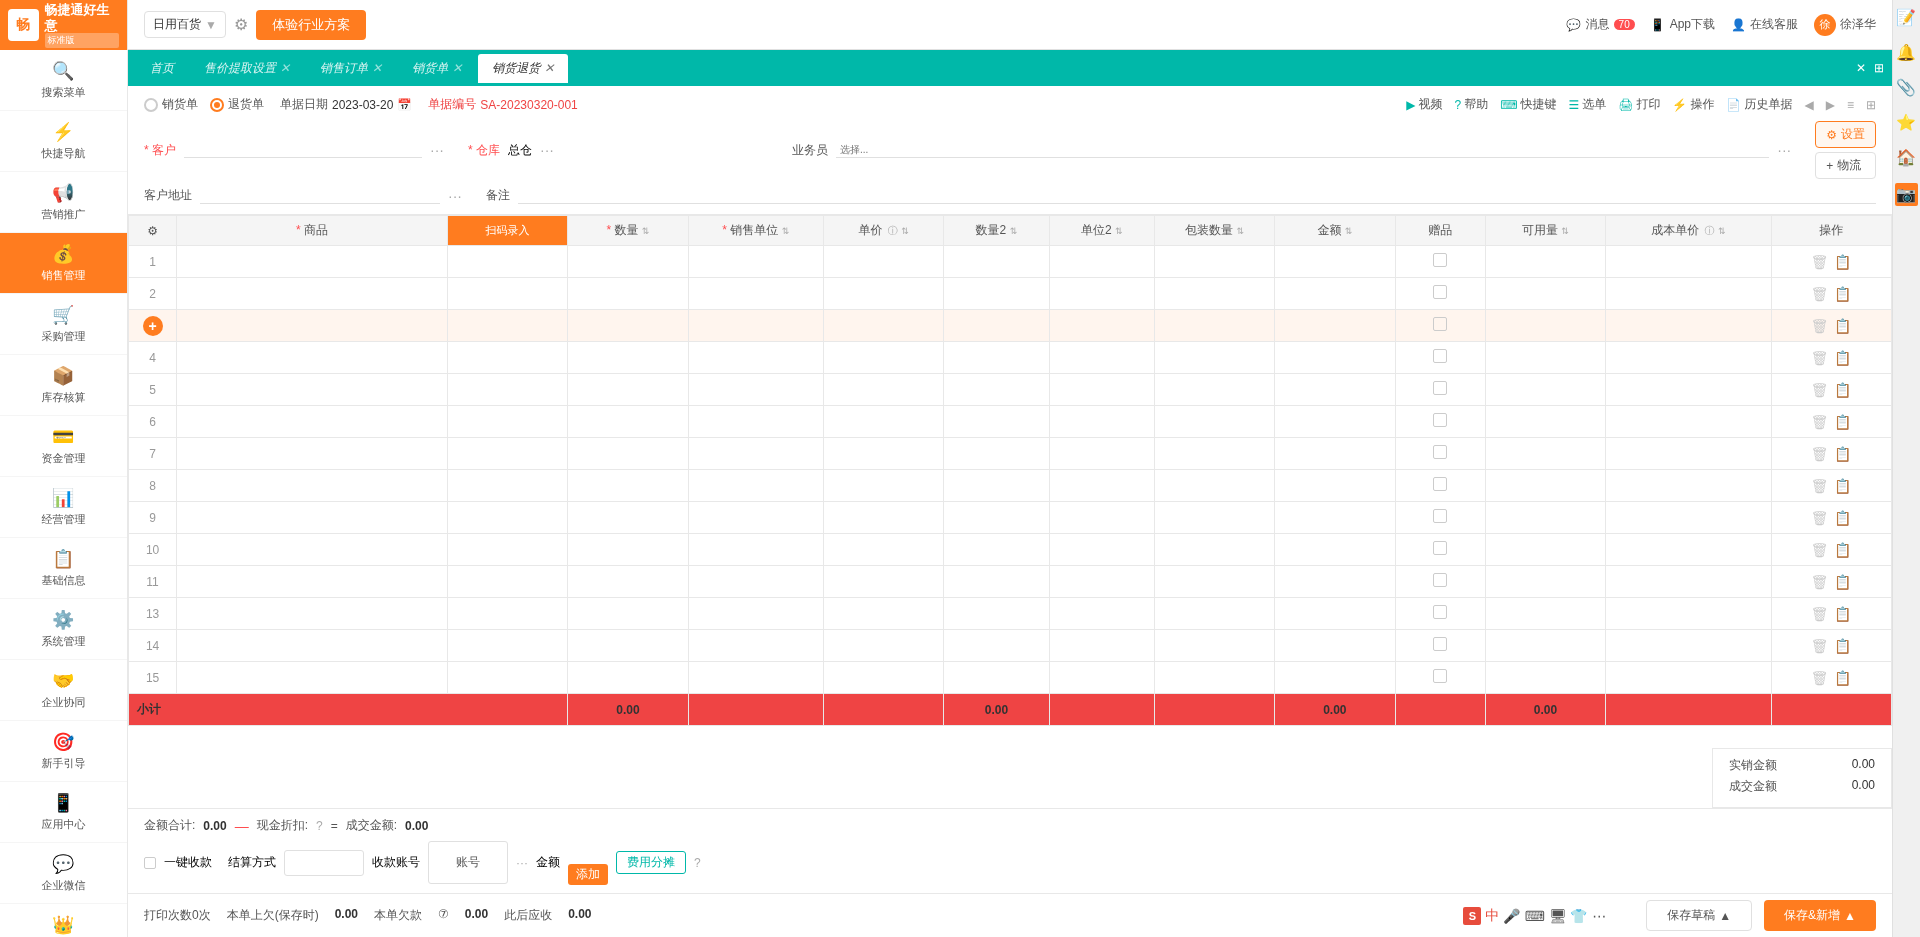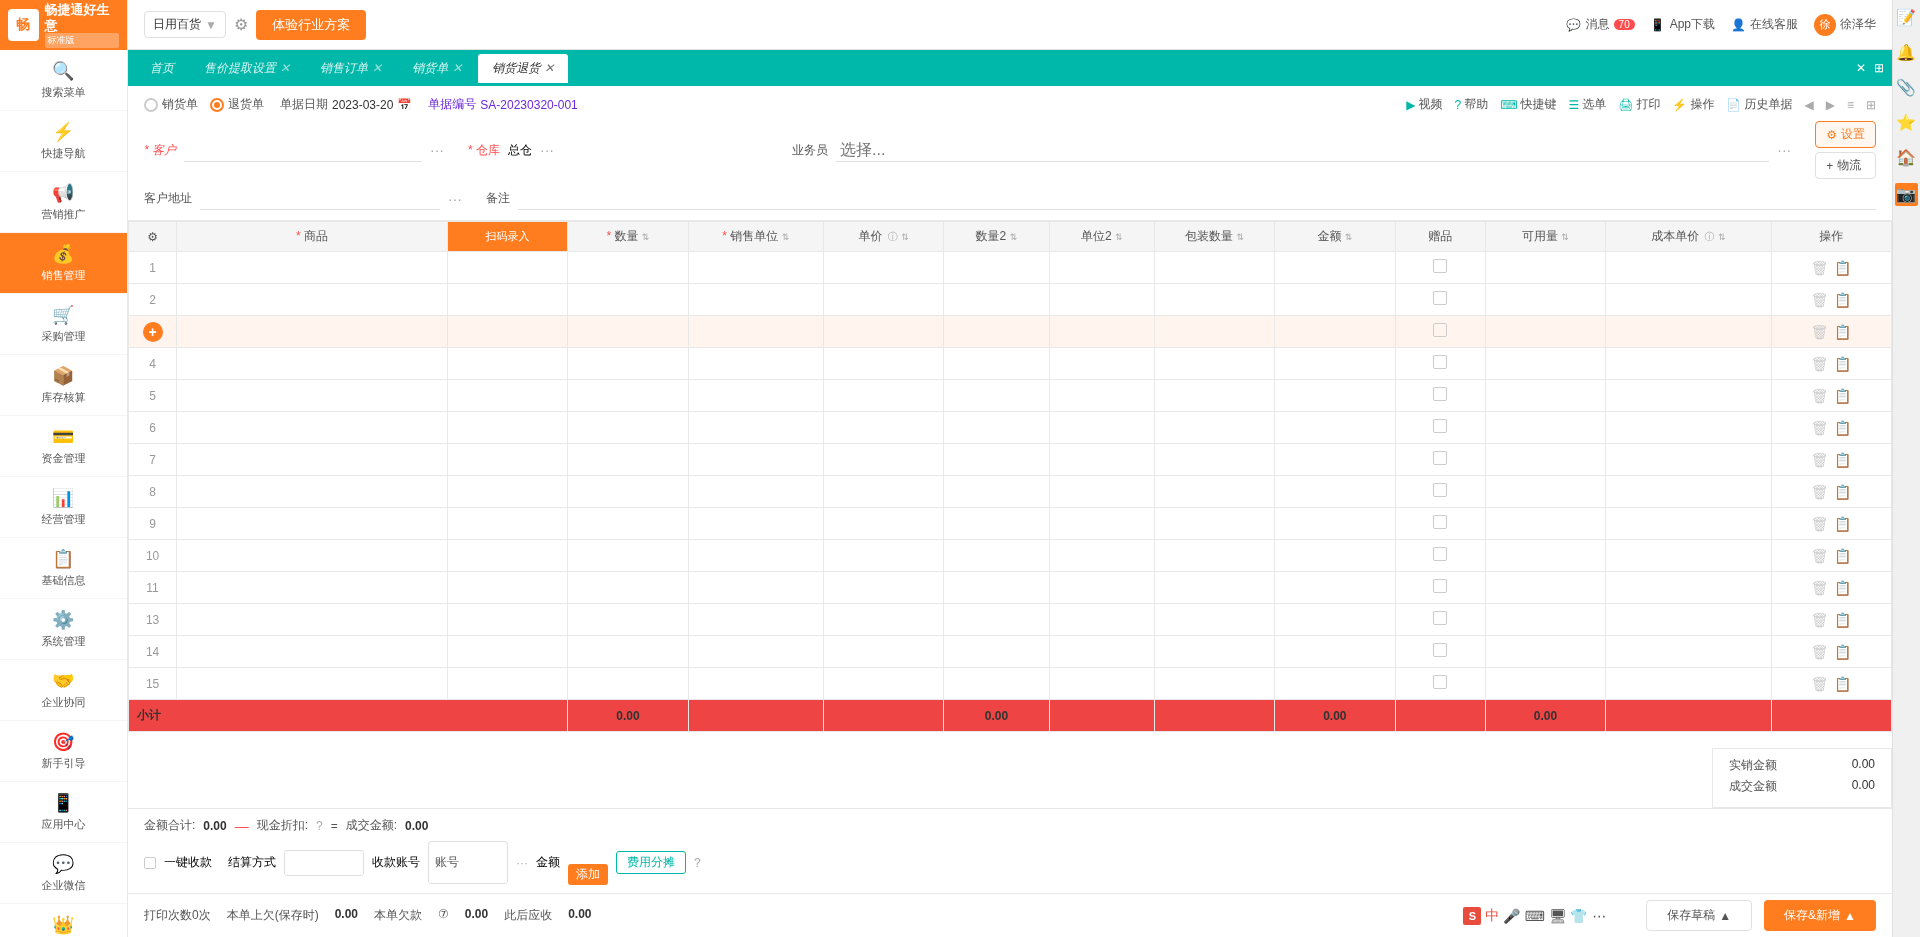--- a/index.html
+++ b/index.html
@@ -43,28 +43,28 @@
     .form-toolbar-left { display: flex; align-items: center; gap: 16px; }
     .radio-group { display: flex; gap: 12px; align-items: center; }
     .radio-item { display: flex; align-items: center; gap: 4px; cursor: pointer; color: #555; }
     .radio-circle { width: 14px; height: 14px; border-radius: 50%; border: 2px solid #ccc; display: flex; align-items: center; justify-content: center; }
     .radio-circle.active { border-color: #ff7c1f; }
     .radio-circle.active::after { content: ''; width: 6px; height: 6px; border-radius: 50%; background: #ff7c1f; }
     .form-date { display: flex; align-items: center; gap: 4px; }
     .form-date label { color: #555; }
     .form-date span { color: #333; }
     .form-date-icon { color: #aaa; cursor: pointer; }
-    .form-number { display: flex; align-items: center; gap: 4px; color: #6d28d9; }
+    .form-number { display: flex; align-items: center; gap: 4px; color: #ef4444; }
     .form-toolbar-right { display: flex; align-items: center; gap: 12px; color: #555; font-size: 12px; }
     .form-toolbar-right-item { display: flex; align-items: center; gap: 3px; cursor: pointer; }
     .form-toolbar-right-item .icon { color: #00b8a9; }
     .form-row { display: flex; align-items: center; gap: 8px; min-width: 300px; }
     .form-row label { color: #ff4d4f; font-size: 12px; }
     .form-row label.optional { color: #555; }
-    .form-input { flex: 1; border: none; border-bottom: 1px solid #e0e0e0; padding: 2px 4px; font-size: 16px; color: #333; min-width: 160px; outline: none; }
+    .form-input { flex: 1; border: none; border-bottom: 1px solid #e0e0e0; padding: 2px 4px; font-size: 10px; color: #333; min-width: 160px; outline: none; }
     .form-input-dots { color: #aaa; font-size: 14px; cursor: pointer; }
     .form-action-btn { display: flex; align-items: center; gap: 4px; padding: 4px 10px; border-radius: 4px; font-size: 12px; cursor: pointer; border: 1px solid #e0e0e0; color: #555; background: #fff; }
     .form-action-btn.orange { background: #fff7f0; border-color: #ff7c1f; color: #ff7c1f; }
 
     
     .table-container { flex: 1; overflow: auto; background: #fff; }
     table { width: 100%; border-collapse: collapse; table-layout: fixed; }
     thead th { background: #f5f5f5; border: 1px solid #e8e8e8; padding: 6px 4px; text-align: center; color: #555; font-weight: normal; font-size: 12px; position: sticky; top: 0; z-index: 2; white-space: nowrap; }
     thead th .required { color: #ff4d4f; }
     tbody td { border: 1px solid #e8e8e8; padding: 4px; text-align: center; color: #333; font-size: 12px; height: 32px; }
@@ -80,21 +80,21 @@
     
     .summary-row td { background: #ef4444; font-weight: bold; color: #333; }
 
     
     .bottom-area { background: #fff; border-top: 1px solid #e8e8e8; padding: 8px 16px; }
     .bottom-calc { display: flex; align-items: center; gap: 8px; font-size: 12px; color: #555; margin-bottom: 6px; }
     .bottom-calc span.minus { color: #ff4d4f; font-size: 14px; }
     .bottom-calc span.equals { color: #555; }
     .bottom-payment { display: flex; align-items: center; gap: 8px; font-size: 12px; }
     .checkbox-small { width: 12px; height: 12px; border: 1px solid #ccc; border-radius: 2px; display: inline-block; }
-    .select-input { border: 1px solid #e0e0e0; padding: 12px 6px; border-radius: 3px; min-width: 80px; color: #555; cursor: pointer; }
+    .select-input { border: 1px solid #e0e0e0; padding: 12px 6px; border-radius: 3px; min-width: 80px; color: #555; cursor: pointer; text-align: center; }
     .dots-btn { color: #aaa; cursor: pointer; }
     .add-btn { background: #ff7c1f; color: #fff; border: none; padding: 2px 8px; border-radius: 3px; cursor: pointer; font-size: 12px; margin-top: 24px; }
     .expense-btn { background: #fff; border: 1px solid #00b8a9; color: #00b8a9; padding: 2px 10px; border-radius: 3px; cursor: pointer; font-size: 12px; }
     .help-icon { color: #aaa; cursor: pointer; }
 
     
     .footer { background: #fff; border-top: 1px solid #e8e8e8; display: flex; align-items: center; padding: 6px 16px; gap: 16px; font-size: 12px; color: #555; }
     .footer-left { display: flex; gap: 16px; flex: 1; }
     .footer-center { display: flex; align-items: center; gap: 4px; }
     .footer-right { display: flex; gap: 12px; margin-left: 24px; }
@@ -311,21 +311,21 @@
           </div>
           <span style="cursor:pointer;color:#aaa;">◀</span>
           <span style="cursor:pointer;color:#aaa;">▶</span>
           <span style="cursor:pointer;color:#aaa;">≡</span>
           <span style="cursor:pointer;color:#aaa;">⊞</span>
         </div>
       </div>
 
       <div style="display:flex;align-items:center;gap:24px;margin-bottom:8px;">
         <div class="form-row">
-          <label style="color:#ff4d4f;font-style:italic;">* <span>客户</span></label>
+          <label style="color:#ff4d4f;">* <span>客户</span></label>
           <input class="form-input" style="min-width: 200px;">
           <span class="form-input-dots">···</span>
         </div>
         <div class="form-row">
           <label style="color:#ff4d4f;">* <span>仓库</span></label>
           <span>总仓</span>
           <span class="form-input-dots">···</span>
         </div>
         <div class="form-row" style="flex:1;">
           <label class="optional">业务员</label>

